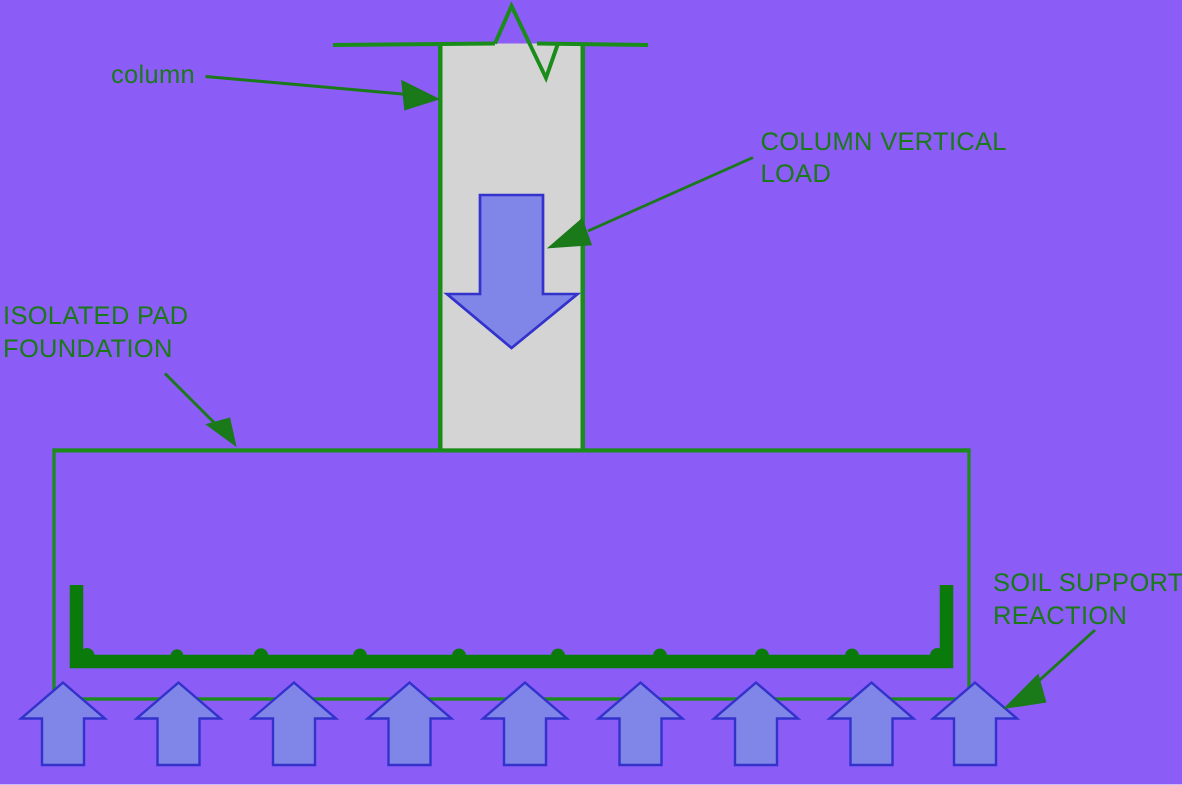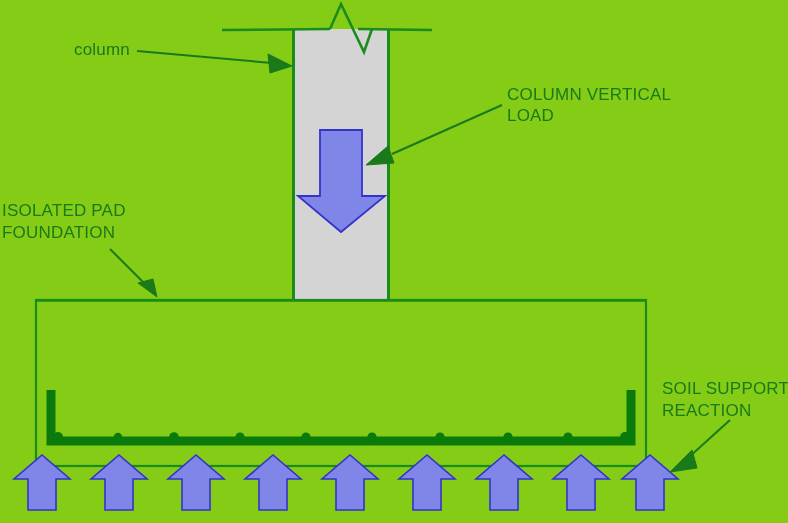--- a/index.html
+++ b/index.html
@@ -7,21 +7,21 @@
     padding: 0;
     background: #ffffff;
   }
   body {
     font-family: "Liberation Sans", sans-serif;
   }
   #diagram-root {
     position: relative;
     width: 788px;
     height: 523px;
-    background: #84cc16;
+    background: #8b5cf6;
     overflow: hidden;
     text-align: right;
   }
   #diagram-svg {
     position: absolute;
     left: 0;
     top: 0;
     width: 788px;
     height: 523px;
     display: block;

